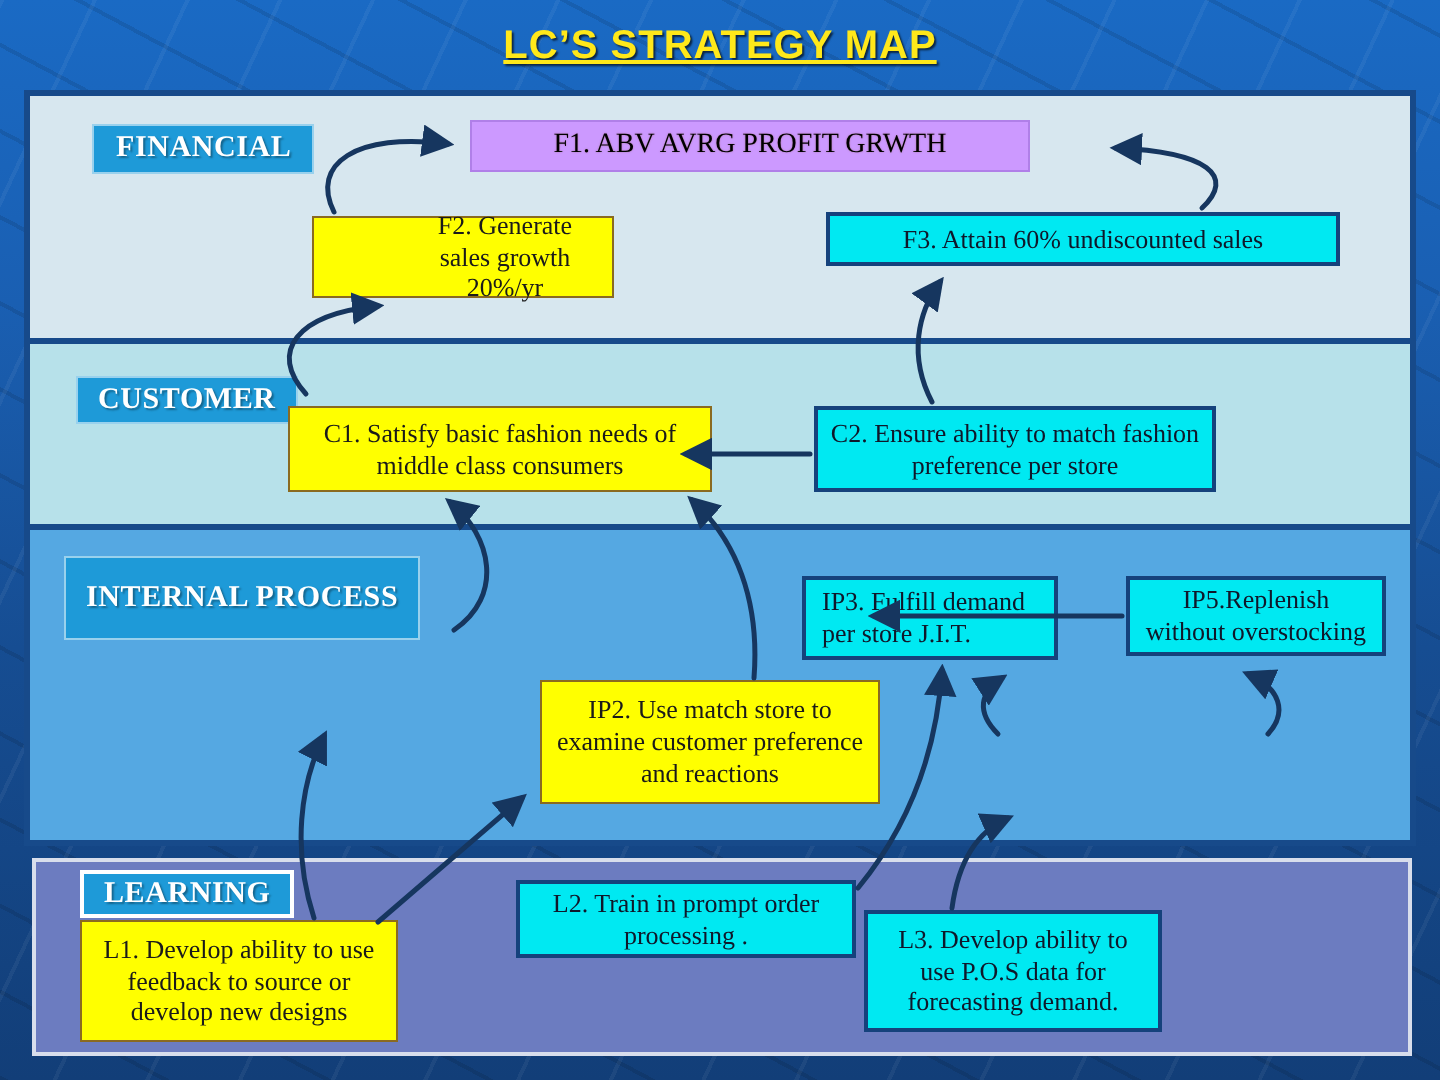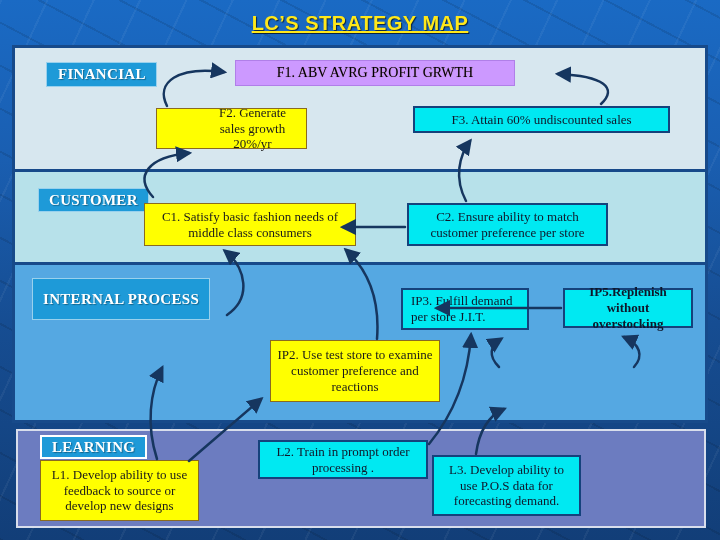--- a/index.html
+++ b/index.html
@@ -65,25 +65,25 @@
   <div class="band-label" style="left:46px;  top:62px;  height:25px;padding-left:11px;">FINANCIAL</div>
   <div class="band-label" style="left:38px;  top:176px; height:24px;margin-top:12px;">CUSTOMER</div>
   <div class="band-label" style="left:32px;  top:278px; height:42px;">INTERNAL PROCESS</div>
   <div class="band-label" style="left:40px;  top:435px; height:24px; border:2px solid #FFFFFF;">LEARNING</div>
 
   <div class="node lavender" style="left:235px; top:60px;  width:280px; height:26px;">F1. ABV AVRG PROFIT GRWTH</div>
   <div class="node yellow" style="left:156px; top:108px; width:151px; height:41px;padding-left:48px;">F2. Generate sales growth 20%/yr</div>
   <div class="node cyan" style="left:413px; top:106px; width:257px; height:27px;">F3. Attain 60%  undiscounted sales</div>
 
   <div class="node yellow" style="left:118px; top:203px; width:212px; height:43px;margin-left:26px;">C1. Satisfy basic fashion needs of middle class consumers</div>
-  <div class="node cyan" style="left:407px; top:203px; width:201px; height:43px;">C2. Ensure ability to match customer preference per store</div>
+  <div class="node cyan" style="left:407px; top:203px; width:201px; height:43px;">C2. Ensure ability to match fashion preference per store</div>
 
-  <div class="node yellow" style="left:270px; top:340px; width:170px; height:62px;">IP2. Use test store  to examine customer preference and reactions</div>
+  <div class="node yellow" style="left:270px; top:340px; width:170px; height:62px;">IP2. Use match store  to examine customer preference and reactions</div>
   <div class="node cyan left-align" style="left:401px; top:288px; width:128px; height:42px;">IP3. Fulfill demand per store J.I.T.</div>
-  <div class="node cyan" style="left:563px; top:288px; width:130px; height:40px;font-weight:bold;">IP5.Replenish without overstocking</div>
+  <div class="node cyan" style="left:563px; top:288px; width:130px; height:40px;">IP5.Replenish without overstocking</div>
 
   <div class="node yellow" style="left:40px;  top:460px; width:159px; height:61px;">L1. Develop ability to use feedback  to source or develop new designs</div>
   <div class="node cyan" style="left:258px; top:440px; width:170px; height:39px;">L2. Train in prompt order processing .</div>
   <div class="node cyan" style="left:432px; top:455px; width:149px; height:61px;">L3. Develop ability to use P.O.S data for forecasting demand.</div>
 
   <svg class="arrows" viewBox="0 0 720 540">
     <defs>
       <marker id="ah" viewBox="0 0 10 10" refX="8" refY="5" markerWidth="6.5" markerHeight="6.5" orient="auto-start-reverse">
         <path d="M0,0 L10,5 L0,10 z"></path>
       </marker>

